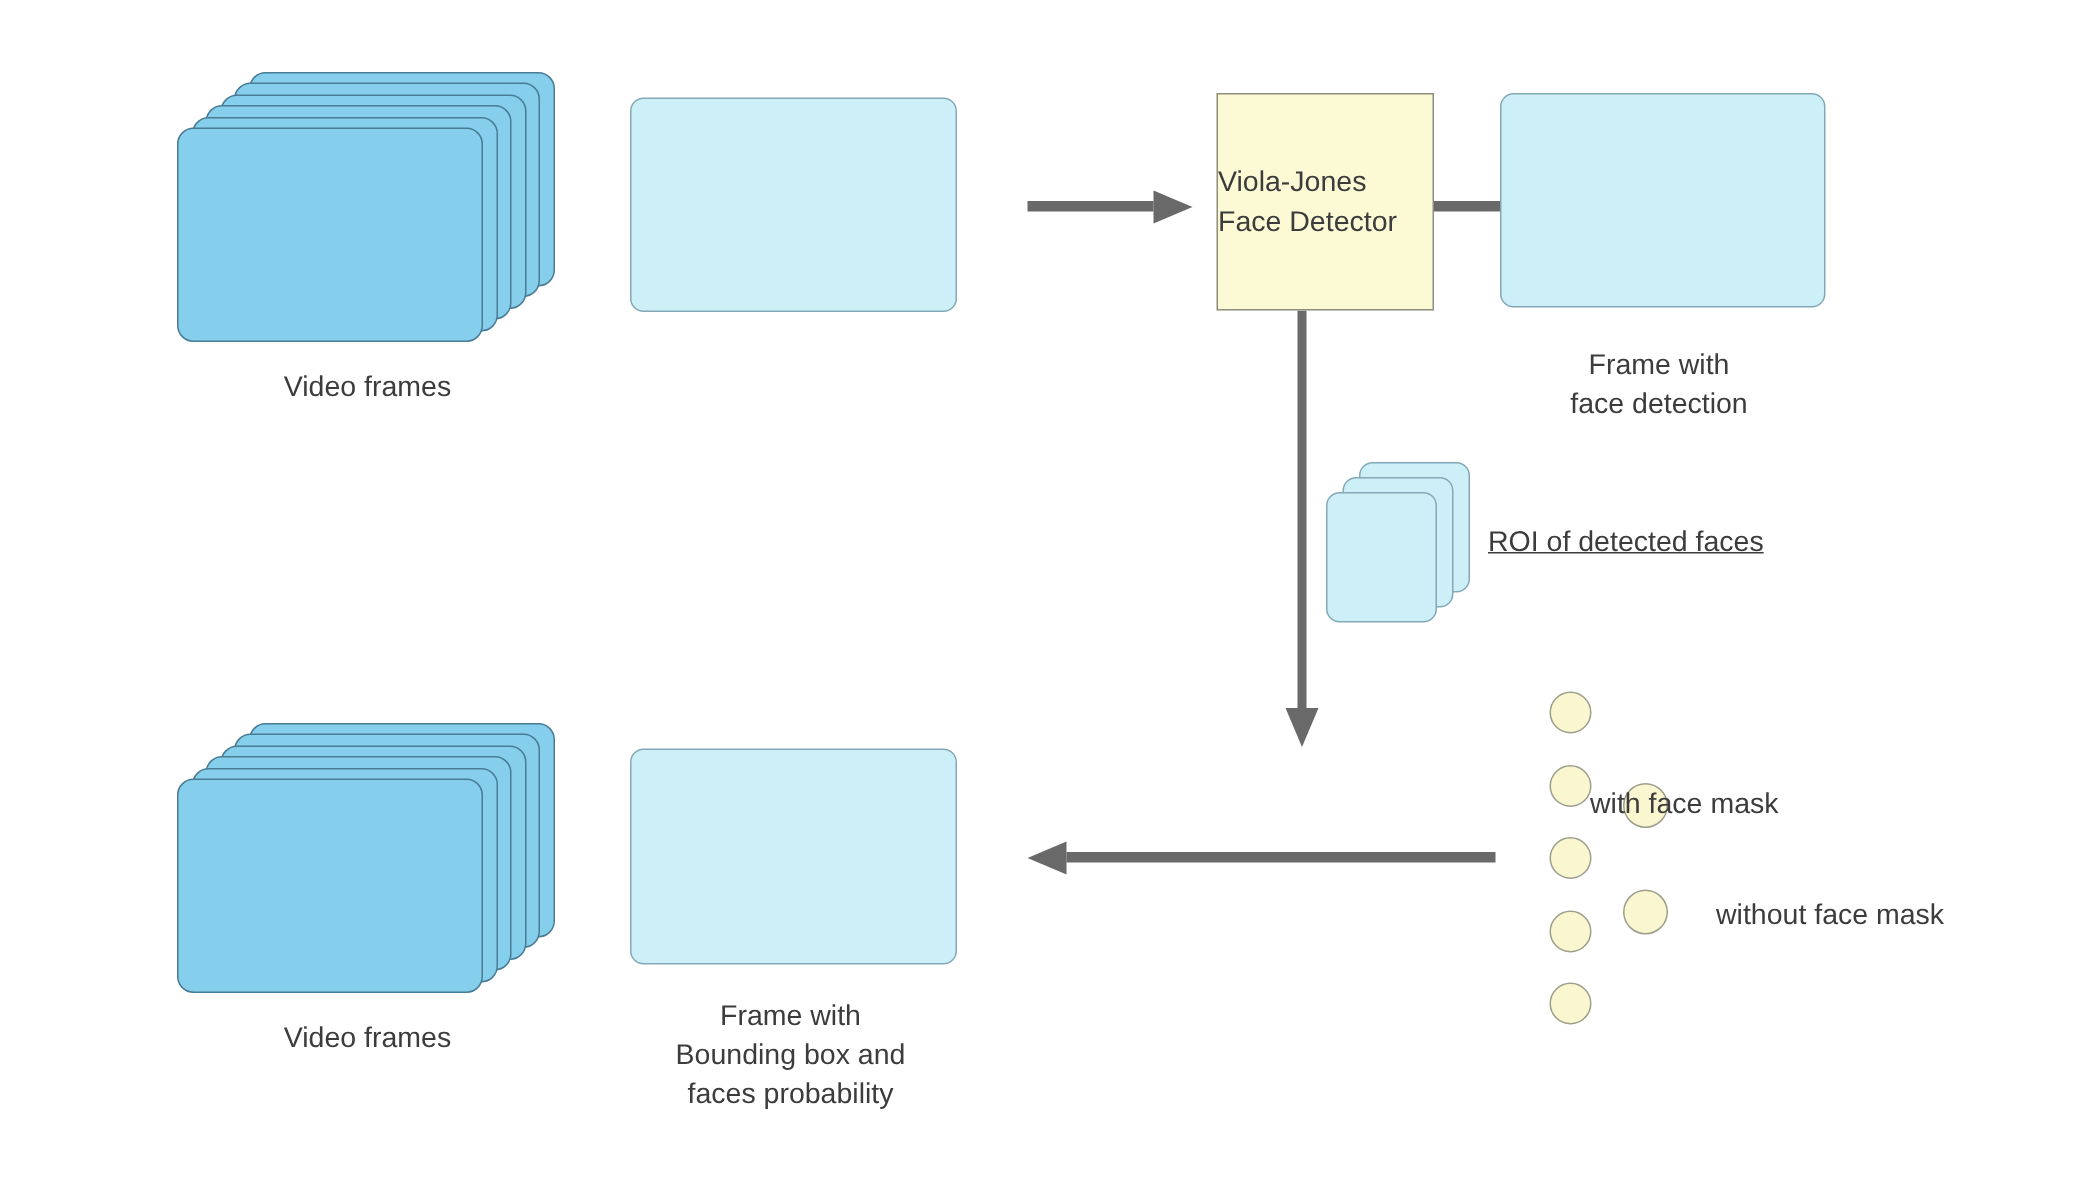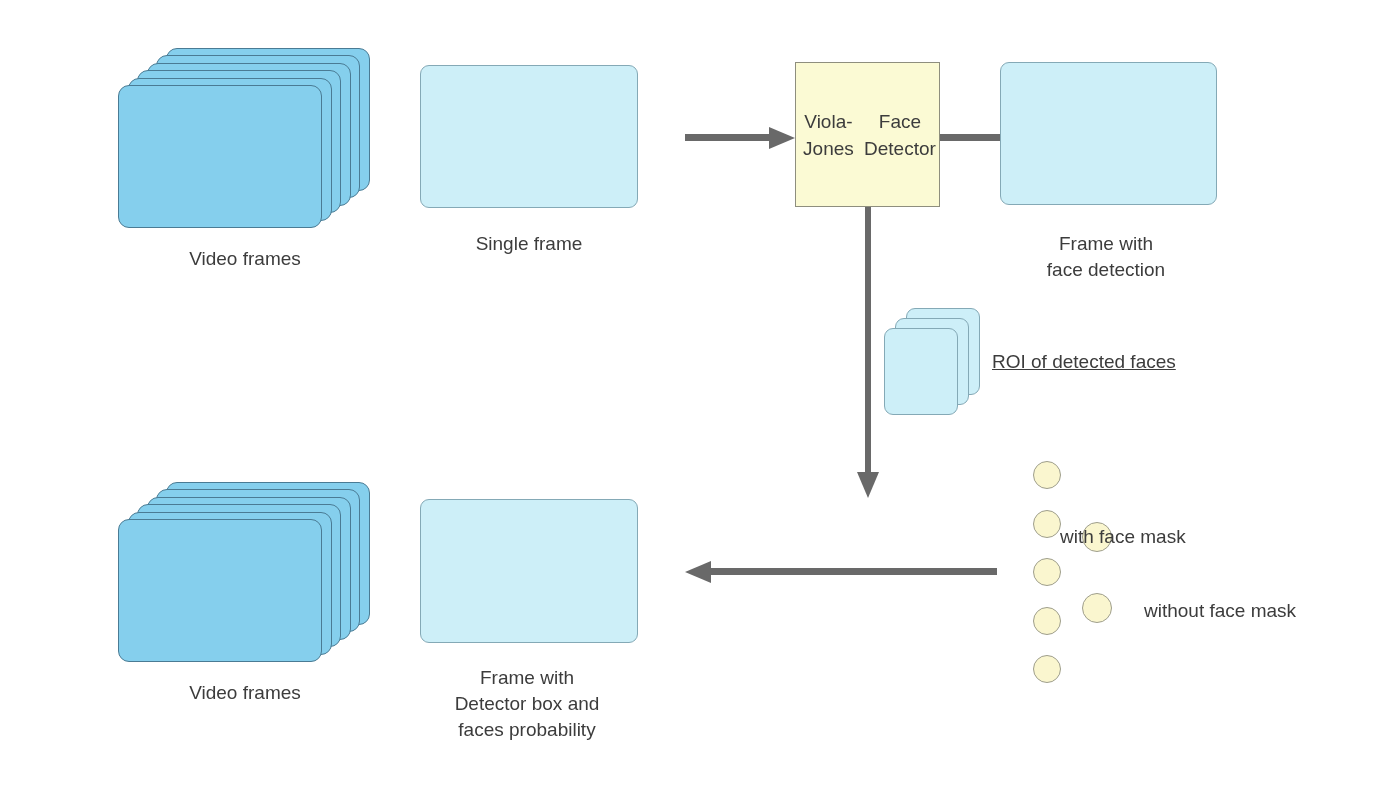--- a/index.html
+++ b/index.html
@@ -23,22 +23,22 @@
     position: absolute; background: var(--neuron-fill, #faf6cf);
     border: 1.3px solid var(--neuron-border, #9e9e8c); border-radius: 50%;
   }
   .light-rect {
     position: absolute; background: var(--light-frame-fill, #cdeff8);
     border: 1.3px solid var(--light-frame-border, #84a9b6); border-radius: 9px;
   }
   .process-box {
     position: absolute; background: var(--process-fill, #fbfad4);
     border: 1.3px solid var(--process-border, #8e8e7e);
-    display: flex; align-items: center; justify-content: center;
-    text-align: center; font-size: 19px; line-height: 27px; z-index: 2;
+    display: flex; flex-direction: column; align-items: flex-start; justify-content: center;
+    text-align: center; font-size: 19px; line-height: 27px; z-index: 2; margin-left: 16px;
   }
   .lbl { position: absolute; font-size: 19px; line-height: 26px; text-align: center; white-space: nowrap; }
   .lbl-left { text-align: left; }
   .hline { position: absolute; height: 7px; background: var(--arrow, #696969); }
   .vline { position: absolute; width: 6px; background: var(--arrow, #696969); }
   .tri { position: absolute; width: 0; height: 0; }
   .tri-right { border-top: 11px solid transparent; border-bottom: 11px solid transparent; border-left: 26px solid var(--arrow, #696969); }
   .tri-left  { border-top: 11px solid transparent; border-bottom: 11px solid transparent; border-right: 26px solid var(--arrow, #696969); }
   .tri-down  { border-left: 11px solid transparent; border-right: 11px solid transparent; border-top: 26px solid var(--arrow, #696969); }
 </style>
@@ -51,21 +51,20 @@
       <div class="card" style="left: 0px; top: 0px; width: 204px; height: 143px;"></div>
       <div class="card" style="left: -9.5px; top: 7.4px; width: 204px; height: 143px;"></div>
       <div class="card" style="left: -19px; top: 14.8px; width: 204px; height: 143px;"></div>
       <div class="card" style="left: -28.5px; top: 22.2px; width: 204px; height: 143px;"></div>
       <div class="card" style="left: -38px; top: 29.6px; width: 204px; height: 143px;"></div>
       <div class="card" style="left: -47.5px; top: 37px; width: 204px; height: 143px;"></div>
     </div>
   <div class="lbl" style="left:145px; top:246px; width:200px;">Video frames</div>
 
   <div class="light-rect" style="left:420px; top:65px; width:218px; height:143px;"></div>
-  <div class="lbl" style="left:429px; top:231px; width:200px;">Single frame</div>
 
   <div class="hline" style="left:685px; top:134px; width:84px;"></div>
   <div class="tri tri-right" style="left:769px; top:127px;"></div>
 
   <div class="process-box" style="left:795px; top:62px; width:145px; height:145px;">
     <span>Viola-Jones</span>
     <span>Face Detector</span>
   </div>
 
   <div class="hline" style="left:940px; top:134px; width:60px;"></div>
@@ -110,17 +109,17 @@
       <div class="card" style="left: -19px; top: 14.8px; width: 204px; height: 143px;"></div>
       <div class="card" style="left: -28.5px; top: 22.2px; width: 204px; height: 143px;"></div>
       <div class="card" style="left: -38px; top: 29.6px; width: 204px; height: 143px;"></div>
       <div class="card" style="left: -47.5px; top: 37px; width: 204px; height: 143px;"></div>
     </div>
   <div class="lbl" style="left:145px; top:680px; width:200px;">Video frames</div>
 
   <div class="light-rect" style="left:420px; top:499px; width:218px; height:144px;"></div>
   <div class="lbl" style="left:427px; top:665px; width:200px;">
     <span>Frame with</span><br>
-    <span>Detector box and</span><br>
+    <span>Bounding box and</span><br>
     <span>faces probability</span>
   </div>
 
 </div>
 
 </body></html>

